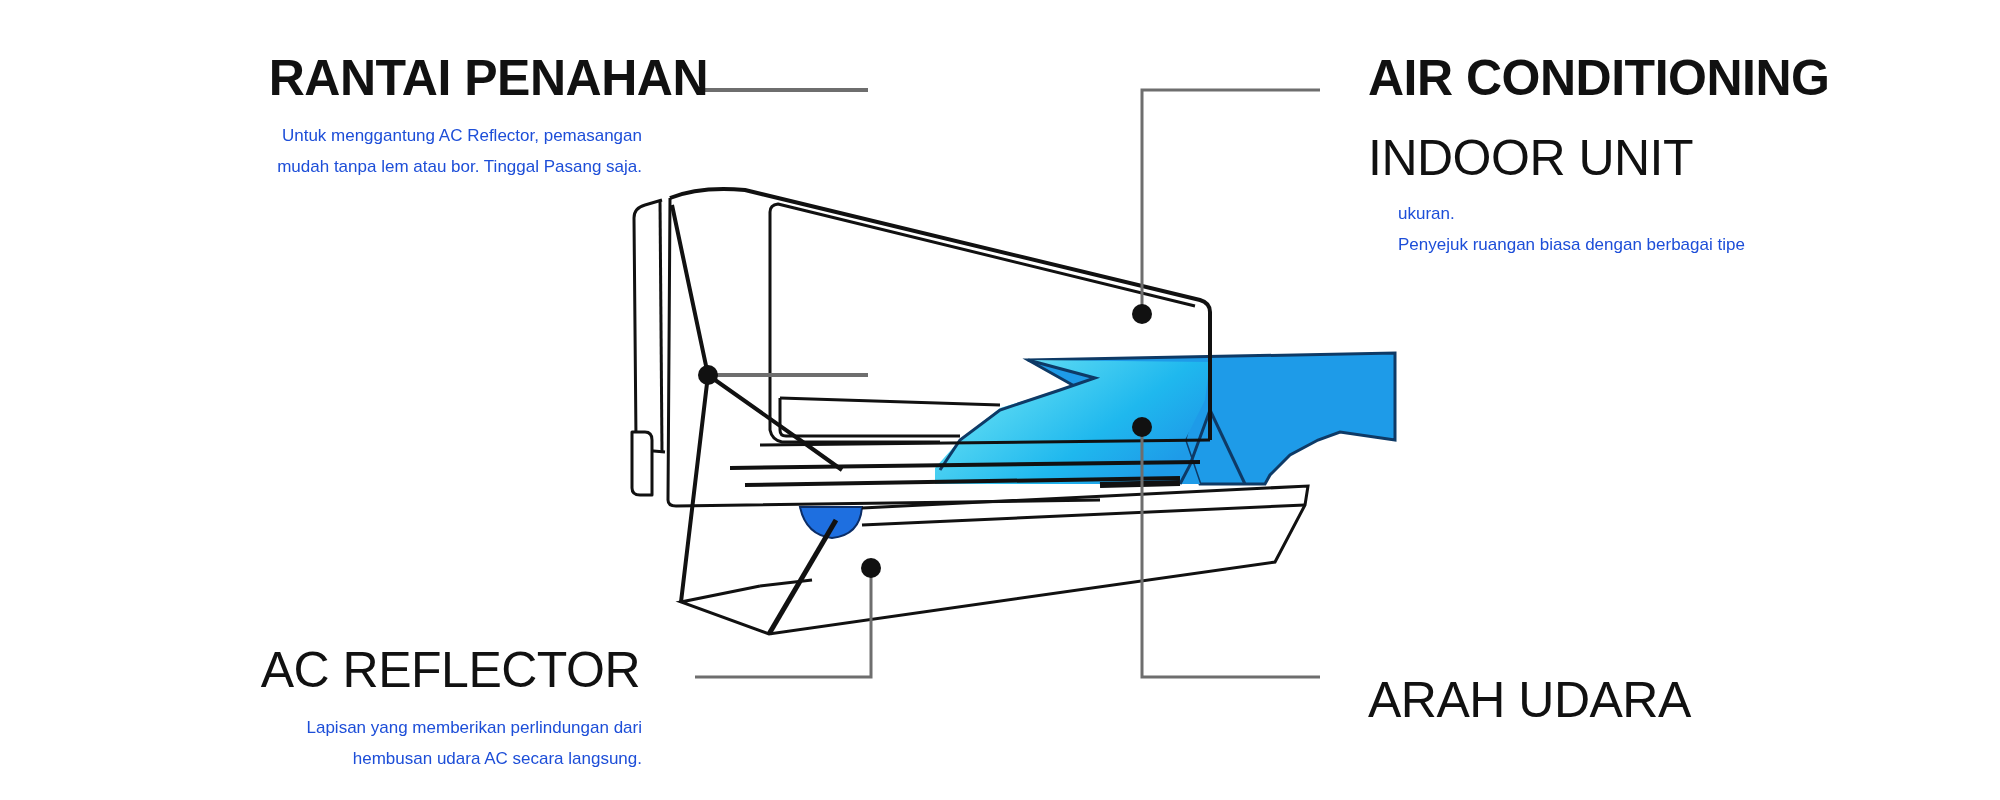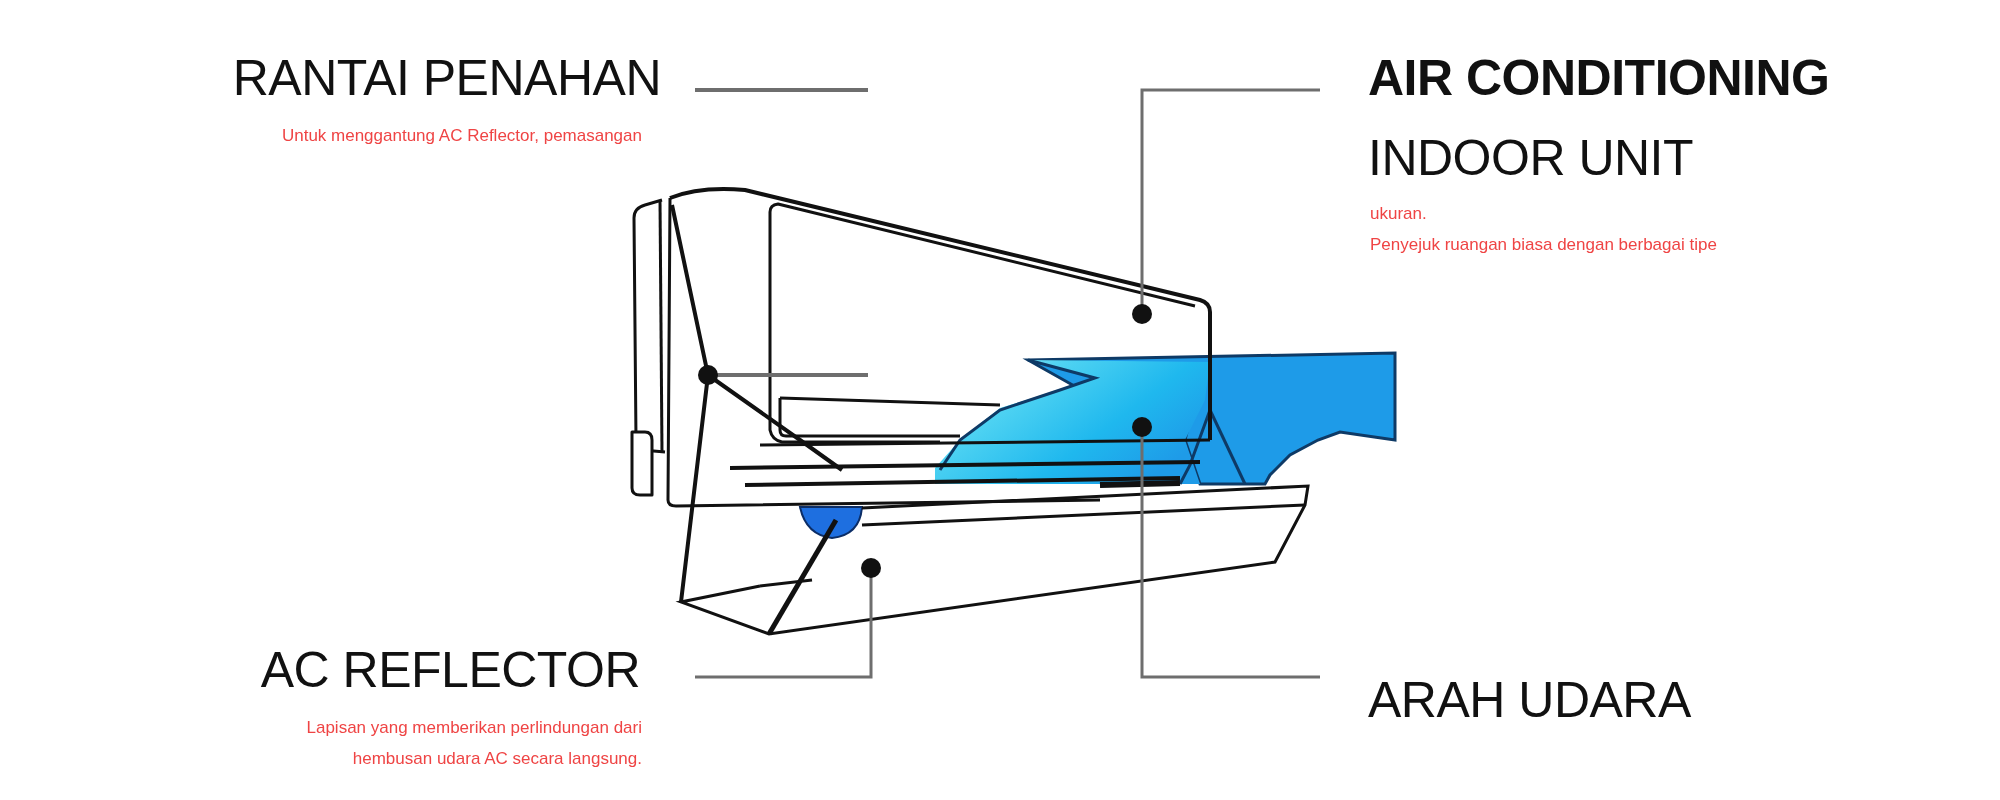--- a/index.html
+++ b/index.html
@@ -1,23 +1,23 @@
 <!DOCTYPE html>
 <html><head>
 <meta charset="utf-8">
 <style>
   html, body { margin: 0; padding: 0; background: #ffffff; }
   body { width: 2000px; height: 800px; position: relative; overflow: hidden;
          font-family: "Liberation Sans", sans-serif; color: #111; }
   .title { position: absolute; font-size: 50px; line-height: 60px; font-weight: 400;
            letter-spacing: -0.5px; color: #111; white-space: nowrap; }
-  .desc { position: absolute; font-size: 17px; line-height: 31px; color: #ef4444; white-space: nowrap; }
+  .desc { position: absolute; font-size: 17px; line-height: 31px; color: #1d4ed8; white-space: nowrap; margin-left: 28px; }
   .right { text-align: right; }
   .left { text-align: left; }
-  #t-rantai { right: 1339px; top: 48px; }
+  #t-rantai { right: 1292px; top: 48px; font-weight: bold; }
   #d-rantai { right: 1358px; top: 120px; }
   #t-ac1 { left: 1368px; top: 48px; font-weight: bold; }
   #t-ac2 { left: 1368px; top: 128px; }
   #d-ac { left: 1370px; top: 198px; }
   #t-refl { right: 1360px; top: 640px; }
   #d-refl { right: 1358px; top: 712px; }
   #t-arah { left: 1368px; top: 670px; }
   #d-arah { left: 1370px; top: 712px; }
   svg#diagram { position: absolute; left: 0; top: 0; }
 </style>
@@ -91,20 +91,21 @@
     <circle cx="708" cy="375" r="10"></circle>
     <circle cx="1142" cy="314" r="10"></circle>
     <circle cx="1142" cy="427" r="10"></circle>
     <circle cx="871" cy="568" r="10"></circle>
   </g>
 </svg>
 
 <div id="t-rantai" class="title right">RANTAI PENAHAN</div>
 <div id="d-rantai" class="desc right">
   <div>Untuk menggantung AC Reflector, pemasangan</div>
+  <div>mudah tanpa lem atau bor. Tinggal Pasang saja.</div>
 </div>
 
 <div id="t-ac1" class="title left">AIR CONDITIONING</div>
 <div id="t-ac2" class="title left">INDOOR UNIT</div>
 <div id="d-ac" class="desc left">
   <div>ukuran.</div>
   <div>Penyejuk ruangan biasa dengan berbagai tipe</div>
 </div>
 
 <div id="t-refl" class="title right">AC REFLECTOR</div>

